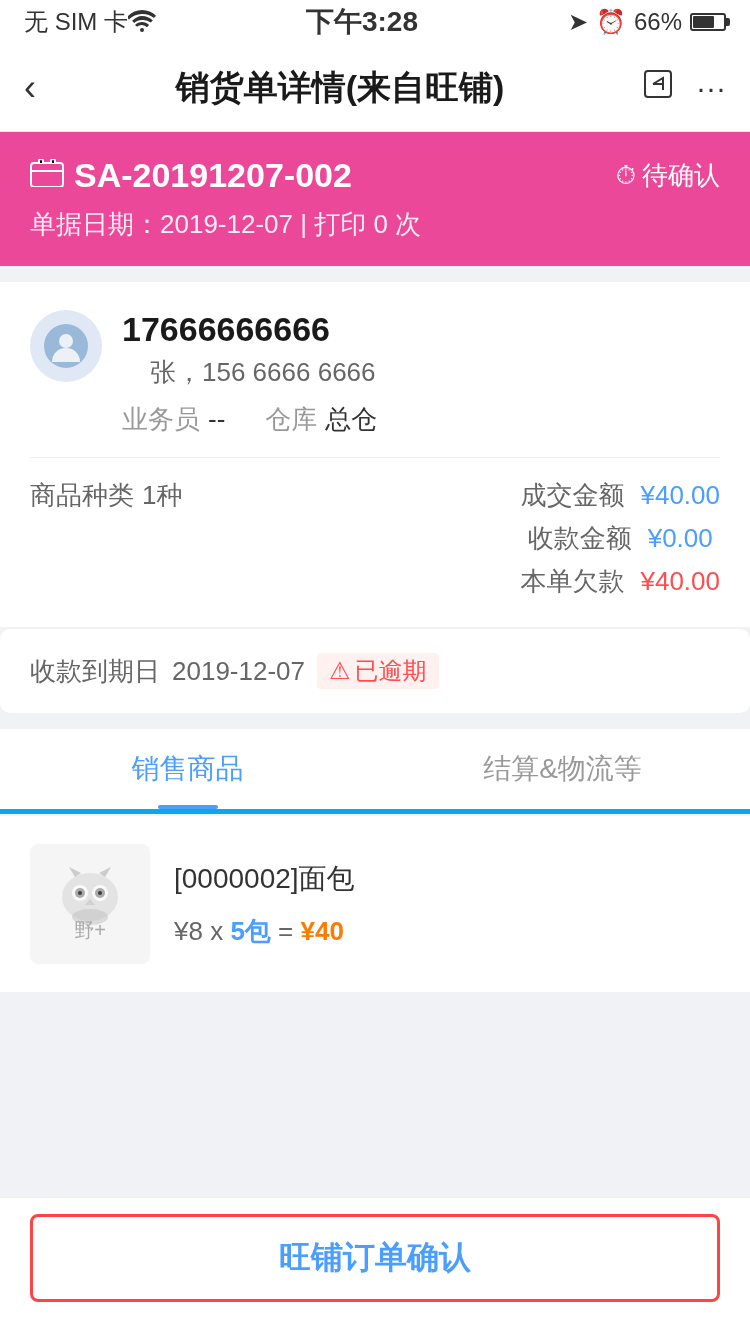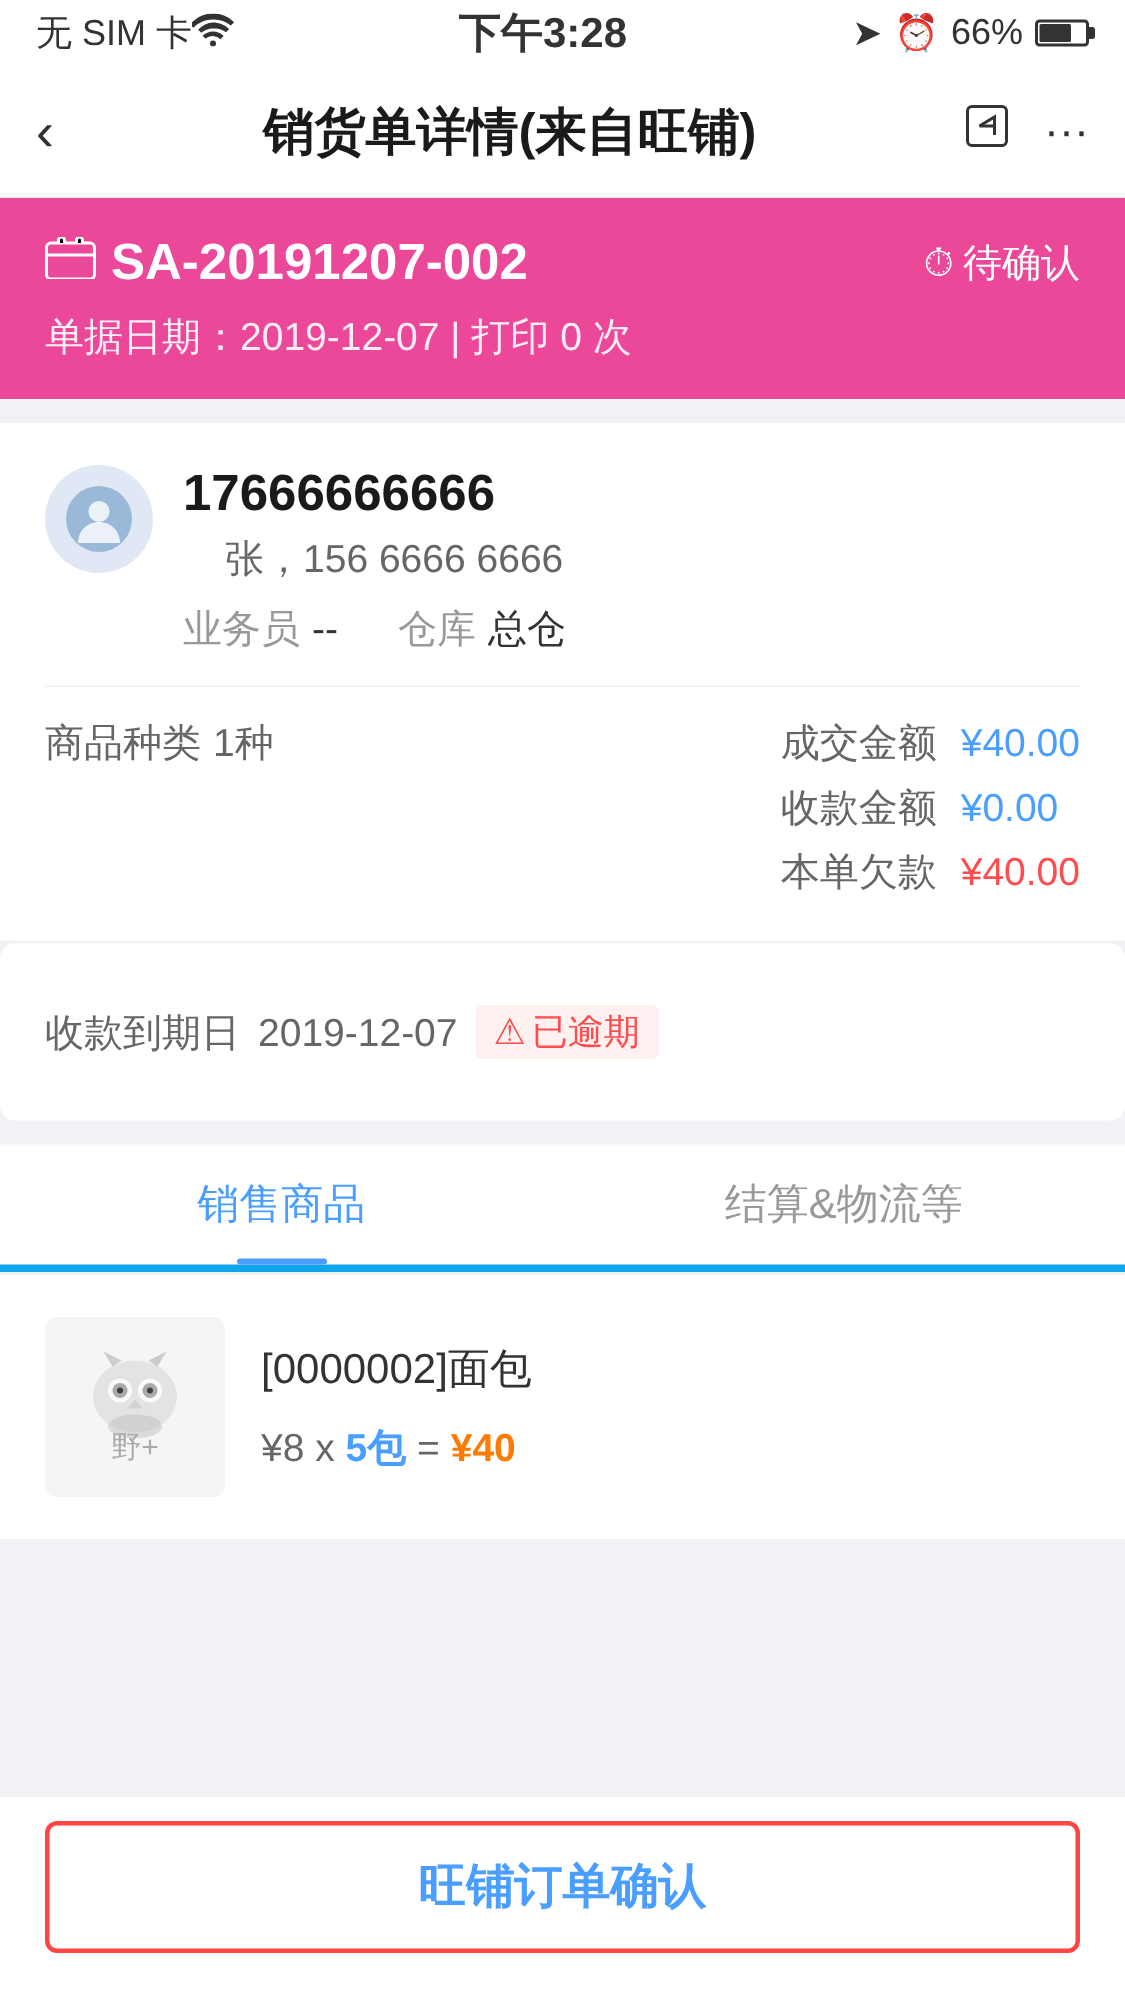--- a/index.html
+++ b/index.html
@@ -196,38 +196,38 @@
     .stats-item {
       display: flex;
       align-items: center;
       gap: 8px;
       font-size: 26px;
       color: #666;
     }
     .stats-right {
       display: flex;
       flex-direction: column;
-      align-items: flex-start;
+      align-items: center;
       gap: 8px;
     }
     .stats-row {
       display: flex;
       align-items: center;
       gap: 16px;
       font-size: 26px;
     }
     .stats-row-label { color: #666; }
     .amount-blue { color: #4a9eff; font-weight: 500; }
     .amount-red { color: #ff4d4f; font-weight: 500; }
 
     
     .overdue-section {
       background: #fff;
       margin-top: 16px;
-      padding: 41px 30px;
+      padding: 24px 30px;
       display: flex;
       align-items: center;
       gap: 12px;
       font-size: 26px;
       color: #666;
       border-radius: 10px;
     }
     .overdue-badge {
       background: #fff1f0;
       color: #ff4d4f;

